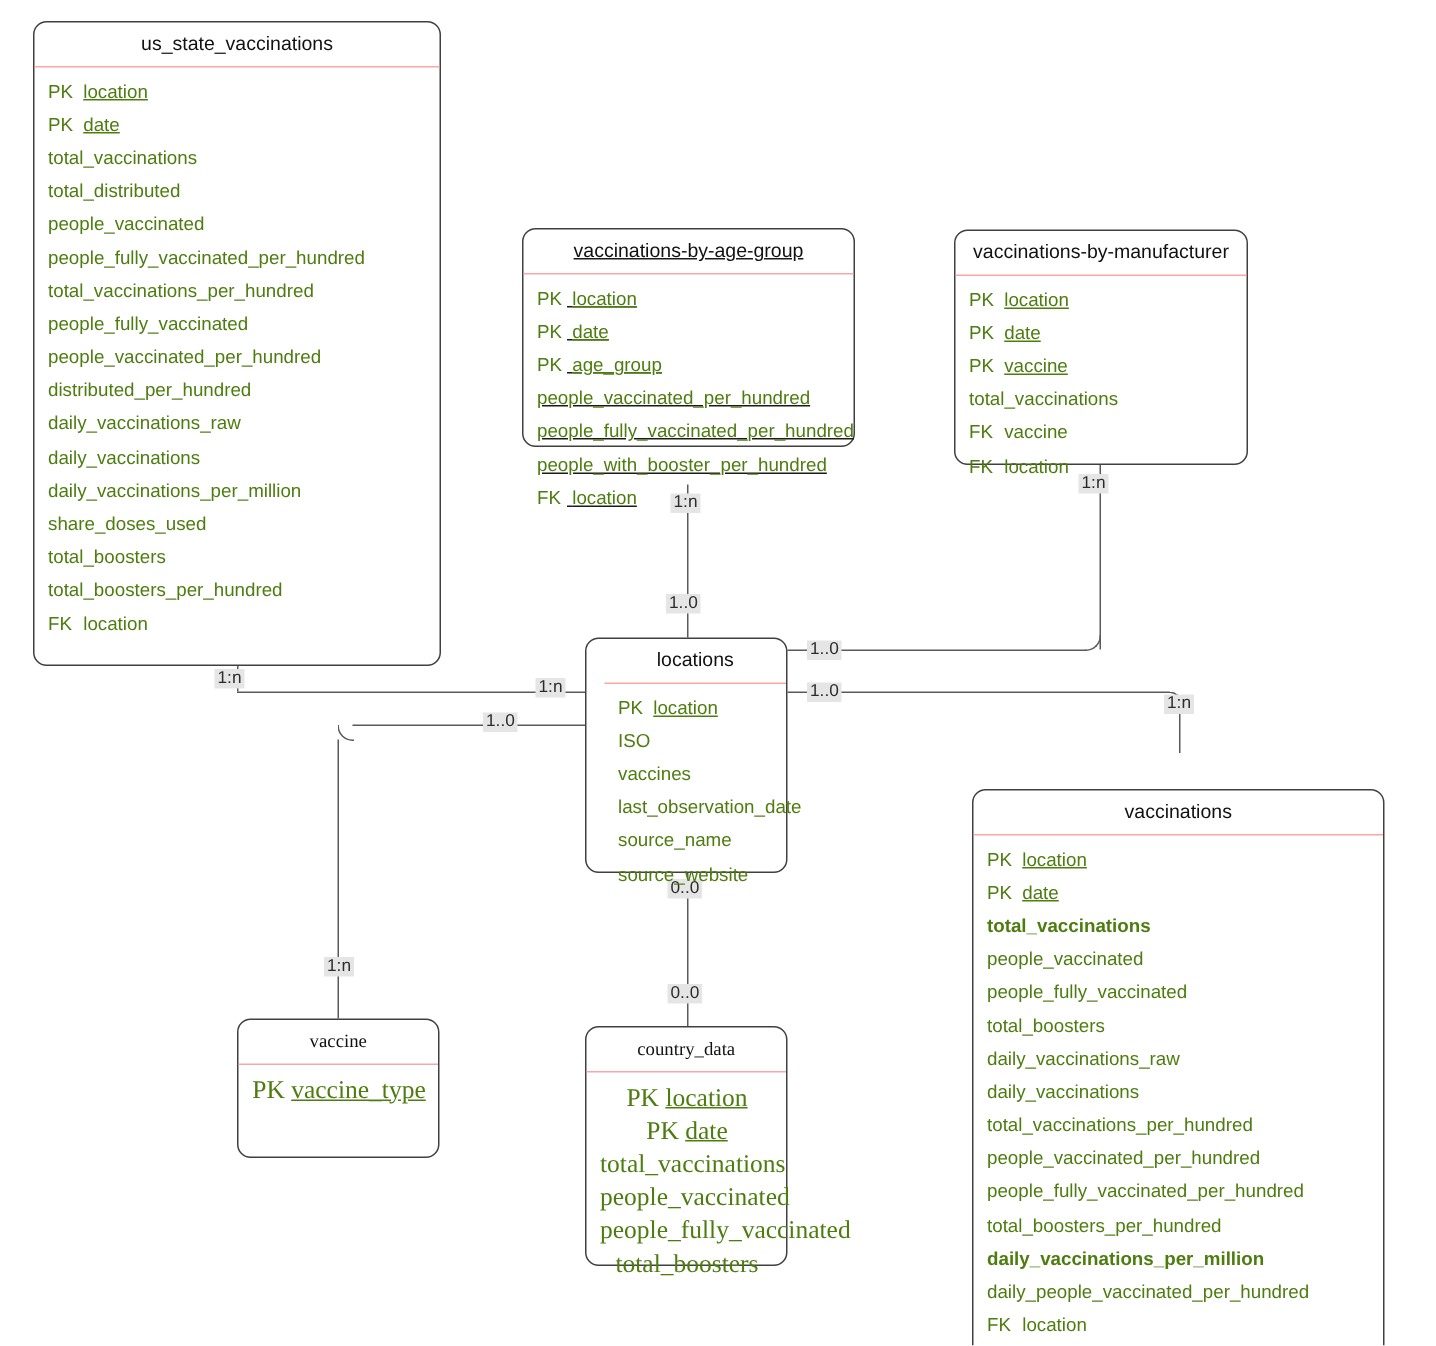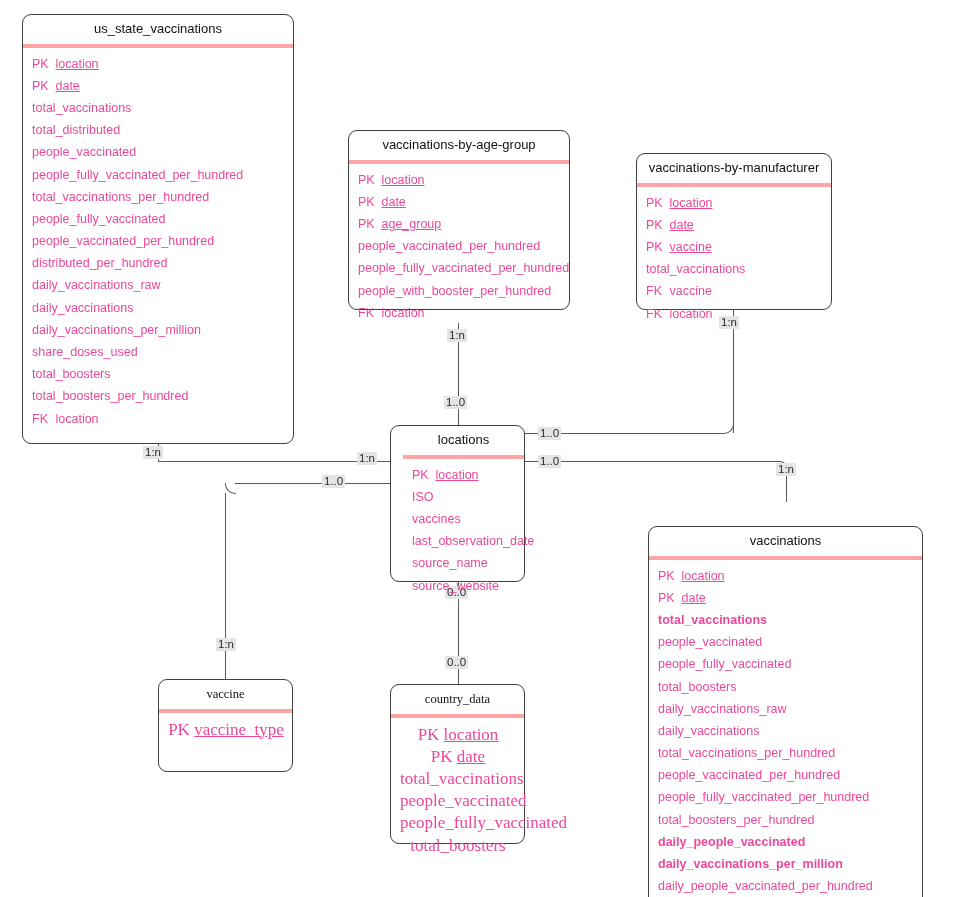--- a/index.html
+++ b/index.html
@@ -27,36 +27,36 @@
     border-radius: 9px;
     background: #ffffff;
     z-index: 5;
   }
   .entity .ent-title {
     box-sizing: border-box;
     text-align: center;
     font-size: 13px;
     line-height: 16px;
     padding: 6px 6px 7px 6px;
-    border-bottom: 4px solid #fca5a5;
+    border-bottom: 1px solid #fca5a5;
     color: #111111;
     white-space: nowrap;
     overflow: hidden;
   }
   .entity .ent-body {
     box-sizing: border-box;
     padding: 5px 0 6px 0;
   }
   .entity .attr {
     box-sizing: border-box;
     font-size: 12.5px;
     line-height: 15px;
     padding: 3.6px 8px 3.6px 9px;
     white-space: nowrap;
-    color: #ec4899;
+    color: #4d7c0f;
   }
   .attr .kw {
     display: inline-block;
     min-width: 20px;
   }
   .attr .pkname {
     text-decoration: underline;
   }
   .attr.bold {
     font-weight: bold;
@@ -158,21 +158,21 @@
           <div class="attr"><span class="">distributed_per_hundred</span></div>
           <div class="attr"><span class="">daily_vaccinations_raw</span></div>
           <div class="attr"><span class="">daily_vaccinations</span></div>
           <div class="attr"><span class="">daily_vaccinations_per_million</span></div>
           <div class="attr"><span class="">share_doses_used</span></div>
           <div class="attr"><span class="">total_boosters</span></div>
           <div class="attr"><span class="">total_boosters_per_hundred</span></div>
           <div class="attr"><span class="kw">FK</span> <span class="">location</span></div>
         </div>
       </div>
-      <div class="entity" style="left: 348px; top: 130px; width: 222px; height: 180px;">
+      <div class="entity" style="left: 348px; top: 152px; width: 222px; height: 146px; text-decoration: underline;">
         <div class="ent-title">vaccinations-by-age-group</div>
         <div class="ent-body">
           <div class="attr"><span class="kw">PK</span> <span class="pkname">location</span></div>
           <div class="attr"><span class="kw">PK</span> <span class="pkname">date</span></div>
           <div class="attr"><span class="kw">PK</span> <span class="pkname">age_group</span></div>
           <div class="attr"><span class="">people_vaccinated_per_hundred</span></div>
           <div class="attr"><span class="">people_fully_vaccinated_per_hundred</span></div>
           <div class="attr"><span class="">people_with_booster_per_hundred</span></div>
           <div class="attr"><span class="kw">FK</span> <span class="">location</span></div>
         </div>
@@ -207,21 +207,20 @@
           <div class="attr bold"><span class="">total_vaccinations</span></div>
           <div class="attr"><span class="">people_vaccinated</span></div>
           <div class="attr"><span class="">people_fully_vaccinated</span></div>
           <div class="attr"><span class="">total_boosters</span></div>
           <div class="attr"><span class="">daily_vaccinations_raw</span></div>
           <div class="attr"><span class="">daily_vaccinations</span></div>
           <div class="attr"><span class="">total_vaccinations_per_hundred</span></div>
           <div class="attr"><span class="">people_vaccinated_per_hundred</span></div>
           <div class="attr"><span class="">people_fully_vaccinated_per_hundred</span></div>
           <div class="attr"><span class="">total_boosters_per_hundred</span></div>
-          <div class="attr bold"><span class="">daily_people_vaccinated</span></div>
           <div class="attr bold"><span class="">daily_vaccinations_per_million</span></div>
           <div class="attr"><span class="">daily_people_vaccinated_per_hundred</span></div>
           <div class="attr"><span class="kw">FK</span> <span class="">location</span></div>
         </div>
       </div>
       <div class="entity serif" style="left: 158px; top: 679px; width: 135px; height: 93px;">
         <div class="ent-title">vaccine</div>
         <div class="ent-body">
           <div class="attr"><span class="kw">PK</span> <span class="pkname">vaccine_type</span></div>
         </div>

